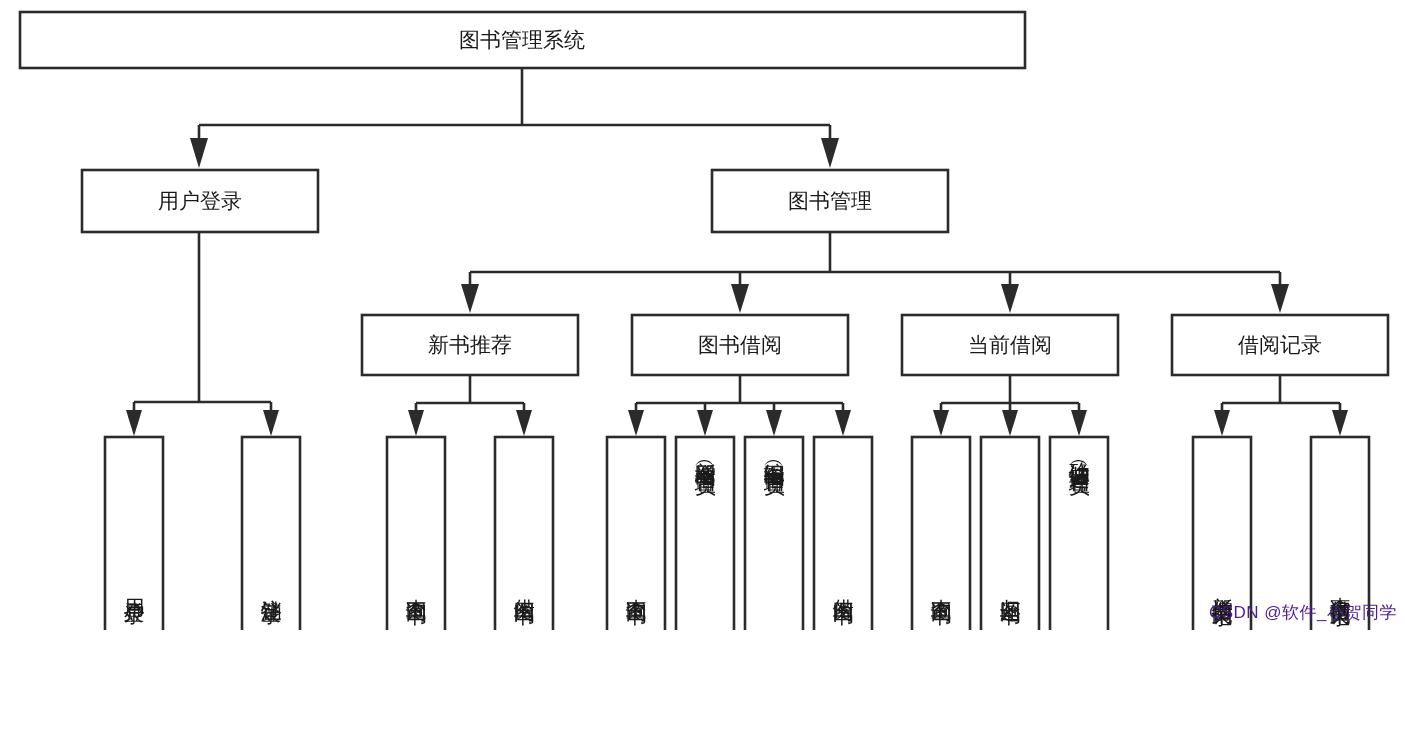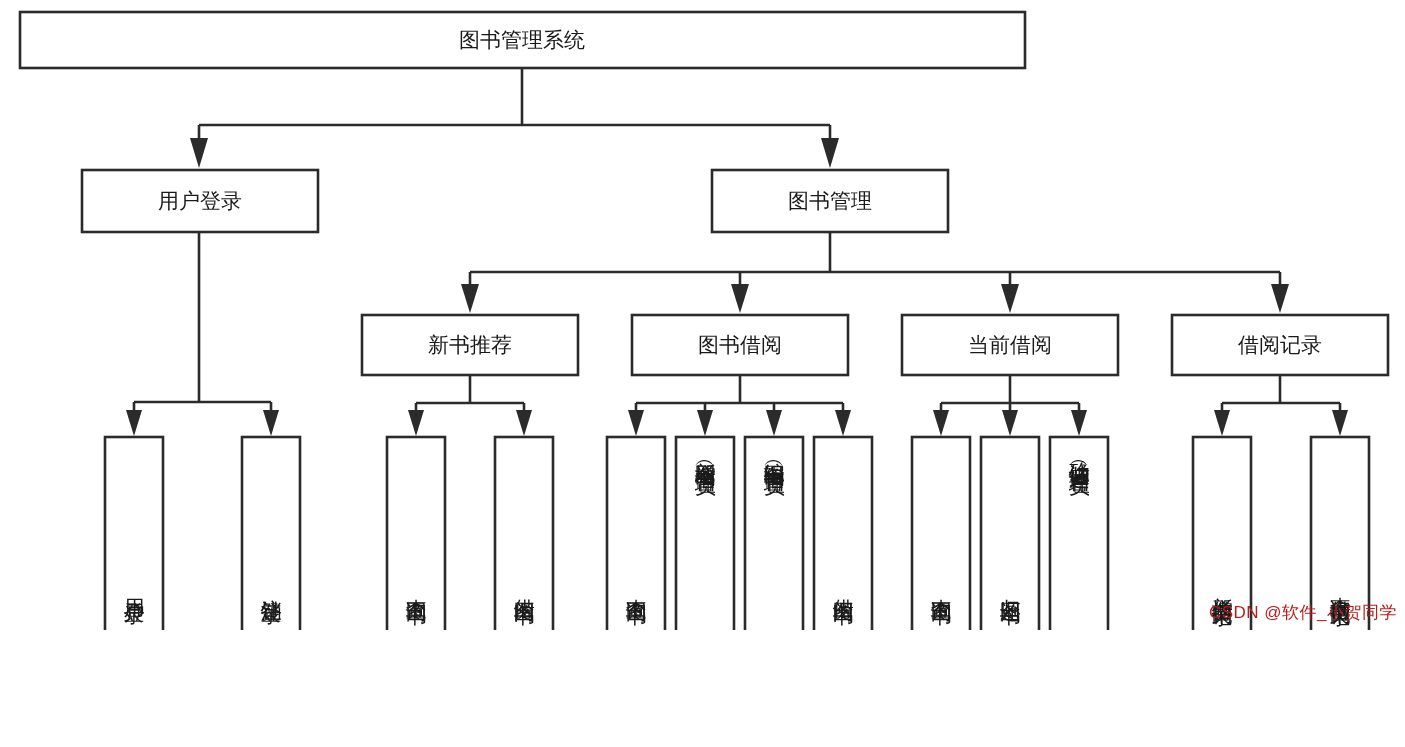--- a/index.html
+++ b/index.html
@@ -64,21 +64,21 @@
     letter-spacing: 2px;
     white-space: nowrap;
     text-align: center;
   }
   .watermark {
     position: absolute;
     right: 8px;
     bottom: 6px;
     font-family: "Liberation Sans", "DejaVu Sans", sans-serif;
     font-size: 17px;
-    color: #b91c1c;
+    color: #4c1d95;
     letter-spacing: 0.5px;
     white-space: nowrap;
   }
 </style>
 </head>
 <body>
 
 <div id="diagram-root">
 
   <svg class="canvas" viewBox="0 0 1405 747">

